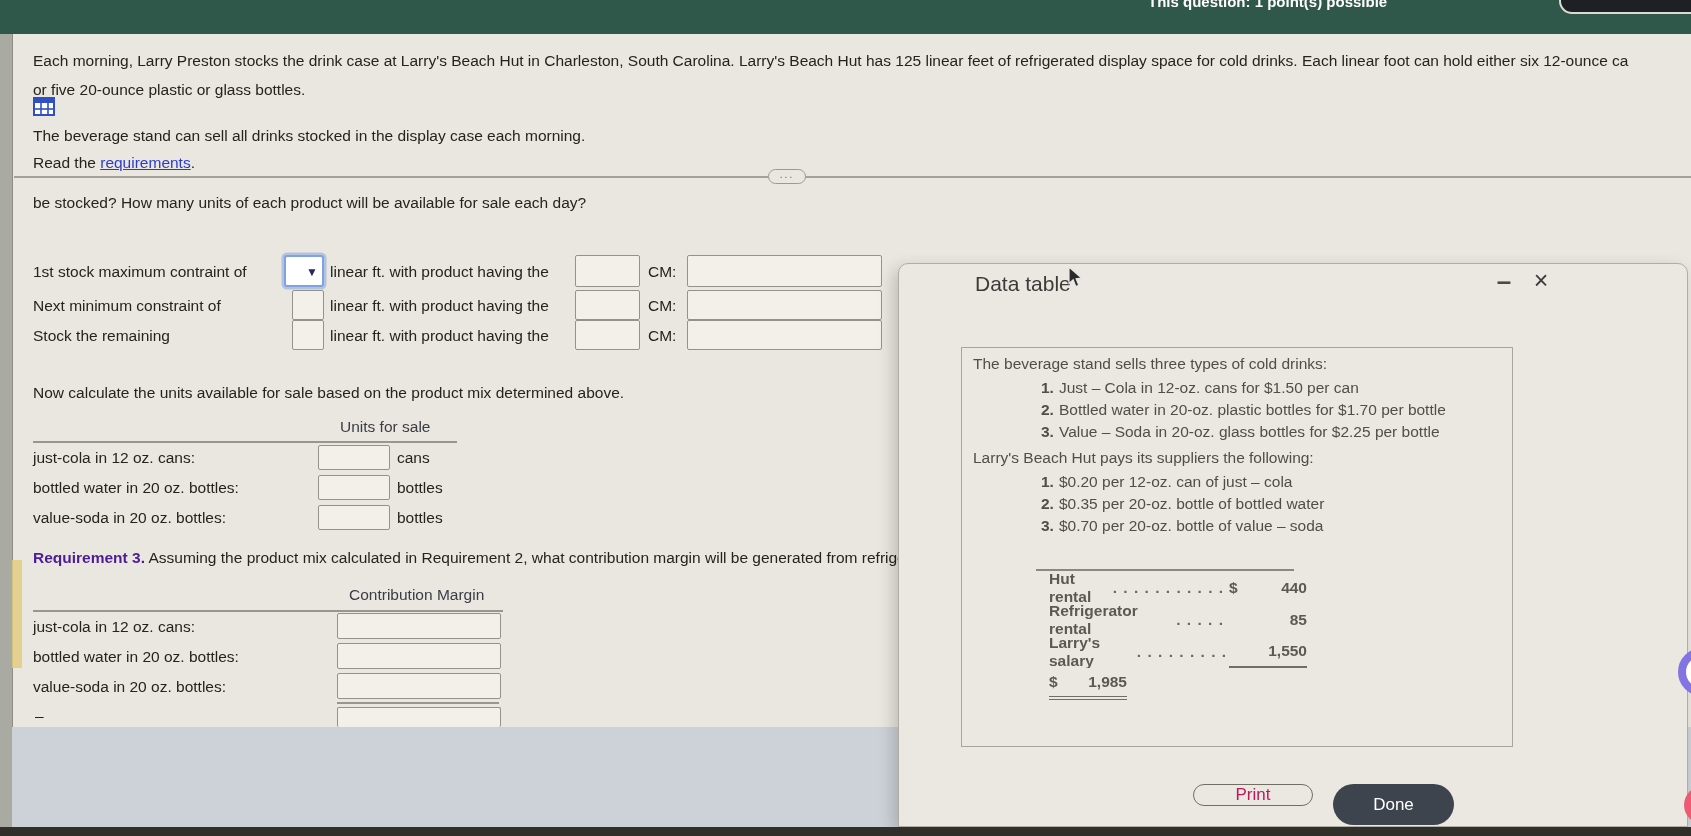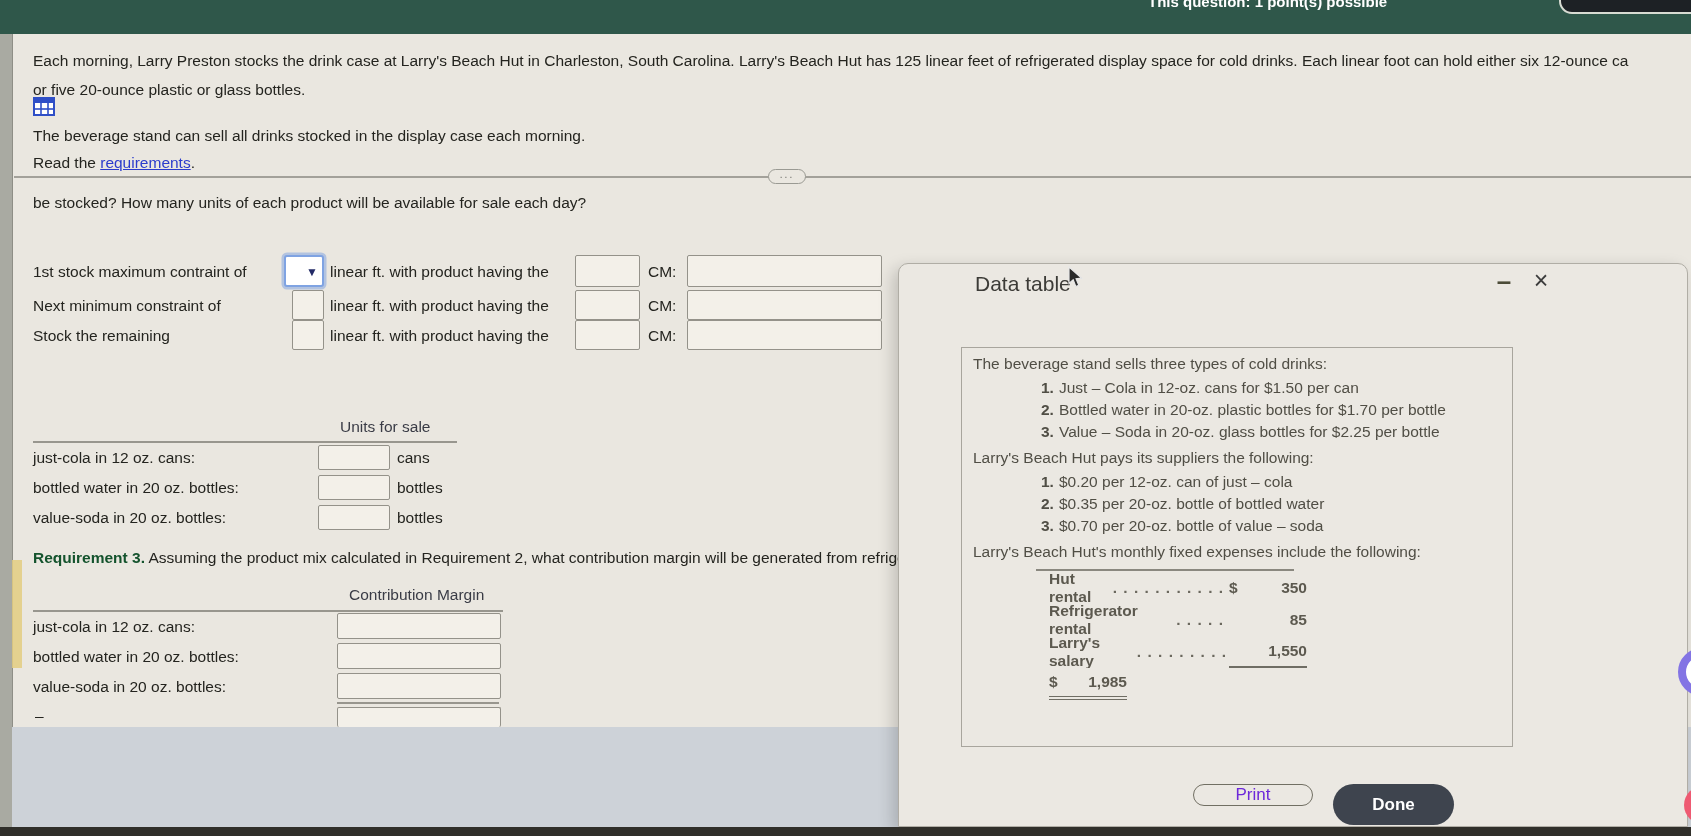--- a/index.html
+++ b/index.html
@@ -12,21 +12,21 @@
   .top-right-btn { position:absolute; left:1559px; top:-14px; width:150px; height:28px; background:#1d2125; border:2px solid #d8dcd3; border-radius:13px; z-index:3; }
 
   
   .content { position:absolute; left:12px; top:34px; width:1679px; height:693px; background:#eae7e0; border-left:1px solid #8e8e86; z-index:1; }
   .left-strip { position:absolute; left:0; top:34px; width:12px; height:793px; background:#a9aaa2; z-index:1; }
   .yellow-strip { position:absolute; left:12px; top:560px; width:10px; height:108px; background:#e3cc80; opacity:.85; z-index:2; }
 
   .t { position:absolute; font-size:15.5px; color:#24241f; white-space:nowrap; z-index:3; }
   .green { color:#447a38; }
   .link { color:#2b3ccc; text-decoration:underline; cursor:pointer; }
-  .bold-navy { font-weight:bold; color:#14532d;text-align:right; }
+  .bold-navy { font-weight:bold; color:#4c1d95;text-align:right; }
   .hdr { color:#3a3c46; }
 
   .hline { position:absolute; height:1.5px; background:#98968e; z-index:3; }
 
   .ellipsis-pill { position:absolute; left:768px; top:169px; width:38px; height:15px; border:1.5px solid #9a9a93; border-radius:8px; background:#eae7e0; color:#6e6e67; font-size:10px; letter-spacing:2px; text-align:center; line-height:10px; z-index:4; }
 
   .inp { position:absolute; background:#f3f0e9; border:1.5px solid #94928a; border-radius:2px; z-index:3; font-size:15px; padding:0 4px; color:#222; outline:none; }
 
   .dd { position:absolute; left:284px; top:255px; width:40px; height:32px; background:#fff; border:2px solid #7fa3e2; border-radius:3px; box-shadow:0 0 0 2.5px rgba(110,150,225,.45); z-index:3; }
   .dd-arrow { position:absolute; right:4px; top:8px; font-size:12px; color:#222a66; }
@@ -47,22 +47,22 @@
   .exp-row { position:absolute; left:150px; width:258px; height:32px; display:flex; align-items:center; font-weight:bold; color:#5c594f; font-size:15.5px; z-index:11; }
   .exp-left { flex:1; display:flex; overflow:hidden; align-items:center; height:100%; }
   .exp-dots { overflow:hidden; white-space:nowrap; margin-left:5px; letter-spacing:1px; color:#6b685e; }
   .exp-right { display:flex; width:78px; height:100%; align-items:center; }
   .exp-cur { width:18px; }
   .exp-val { flex:1; text-align:right; }
   .exp-row.r3 .exp-right { border-bottom:2px solid #6f6d64; }
   .exp-row.r4 .exp-left { border-bottom:1.5px solid #8a887f; }
   .exp-row.r4 .exp-right { border-bottom:4px double #6f6d64; }
 
-  .btn-print { position:absolute; left:294px; top:520px; width:120px; height:22px; border:1.5px solid #716f63; border-radius:20px; background:transparent; color:#6d28d9; font-size:17px; font-family:"Liberation Sans",sans-serif; cursor:pointer; z-index:11; }
-  .btn-done { position:absolute; left:434px; top:520px; width:121px; height:41px; border:none; border-radius:21px; background:#3e444e; color:#fff; font-weight:bold; font-size:17px; font-family:"Liberation Sans",sans-serif; cursor:pointer; z-index:11; }
+  .btn-print { position:absolute; left:294px; top:520px; width:120px; height:22px; border:1.5px solid #716f63; border-radius:20px; background:transparent; color:#be185d; font-size:17px; font-family:"Liberation Sans",sans-serif; cursor:pointer; z-index:11; }
+  .btn-done { position:absolute; left:434px; top:520px; width:121px; height:41px; border:none; border-radius:21px; background:#3e444e; color:#fff; font-weight:normal; font-size:17px; font-family:"Liberation Sans",sans-serif; cursor:pointer; z-index:11; }
 
   .cursor { position:absolute; left:1068px; top:266px; z-index:20; }
 
   .help-circle { position:absolute; left:1678px; top:648px; width:48px; height:48px; border-radius:50%; border:8px solid #8374e4; background:#fff; z-index:15; }
   .pink-circle { position:absolute; left:1684px; top:786px; width:38px; height:38px; border-radius:50%; background:#ee5a72; z-index:15; }
 
   .bezel { position:absolute; left:0; top:827px; width:1691px; height:9px; background:#302f2a; z-index:30; }
 </style>
 </head>
 <body>
@@ -113,20 +113,21 @@
   <div class="t" style="left:648px; top:297px;">CM:</div>
   <input class="inp" style="left: 687px; top: 290px; width: 195px; height: 30px;">
 
   <div class="t" style="left:33px; top:327px;">Stock the remaining</div>
   <input class="inp" style="left: 292px; top: 320px; width: 32px; height: 30px;">
   <div class="t" style="left:330px; top:327px;">linear ft. with product having the</div>
   <input class="inp" style="left: 575px; top: 320px; width: 65px; height: 30px;">
   <div class="t" style="left:648px; top:327px;">CM:</div>
   <input class="inp" style="left: 687px; top: 320px; width: 195px; height: 30px;">
 
+  <div class="t" style="left:33px; top:384px;">Now calculate the units available for sale based on the product mix determined above.</div>
   <div class="t hdr" style="left:340px; top:418px;">Units for sale</div>
   <div class="hline" style="left:33px; top:441px; width:424px;"></div>
 
   <div class="t" style="left:33px; top:449px;">just-cola in 12 oz. cans:</div>
   <input class="inp" style="left: 318px; top: 445px; width: 72px; height: 25px;">
   <div class="t" style="left:397px; top:449px;">cans</div>
 
   <div class="t" style="left:33px; top:479px;">bottled water in 20 oz. bottles:</div>
   <input class="inp" style="left: 318px; top: 475px; width: 72px; height: 25px;">
   <div class="t" style="left:397px; top:479px;">bottles</div>
@@ -163,32 +164,31 @@
     <div class="dt-line" style="left:74px; top:91px;">The beverage stand sells three types of cold drinks:</div>
     <div class="dt-line" style="left:142px; top:115px;"><span class="dt-num">1.</span><span>Just – Cola in 12-oz. cans for $1.50 per can</span></div>
     <div class="dt-line" style="left:142px; top:137px;"><span class="dt-num">2.</span><span>Bottled water in 20-oz. plastic bottles for $1.70 per bottle</span></div>
     <div class="dt-line" style="left:142px; top:159px;"><span class="dt-num">3.</span><span>Value – Soda in 20-oz. glass bottles for $2.25 per bottle</span></div>
 
     <div class="dt-line" style="left:74px; top:185px;">Larry's Beach Hut pays its suppliers the following:</div>
     <div class="dt-line" style="left:142px; top:209px;"><span class="dt-num">1.</span><span>$0.20 per 12-oz. can of just – cola</span></div>
     <div class="dt-line" style="left:142px; top:231px;"><span class="dt-num">2.</span><span>$0.35 per 20-oz. bottle of bottled water</span></div>
     <div class="dt-line" style="left:142px; top:253px;"><span class="dt-num">3.</span><span>$0.70 per 20-oz. bottle of value – soda</span></div>
 
-    <div class="dt-line" style="left:74px; top:279px;">Larry's Beach Hut's monthly fixed expenses include the following:</div>
 
     <div class="exp-topline"></div>
 
     <div class="exp-row" style="top:308px;">
       <div class="exp-left">
           <span>Hut rental</span>
           <span class="exp-dots">. . . . . . . . . . . . . .</span>
         </div>
       <div class="exp-right">
           <span class="exp-cur">$</span>
-          <span class="exp-val">350</span>
+          <span class="exp-val">440</span>
         </div>
     </div>
     <div class="exp-row" style="top:340px;">
       <div class="exp-left">
           <span>Refrigerator rental</span>
           <span class="exp-dots">. . . . . .</span>
         </div>
       <div class="exp-right">
           <span class="exp-cur"></span>
           <span class="exp-val">85</span>

